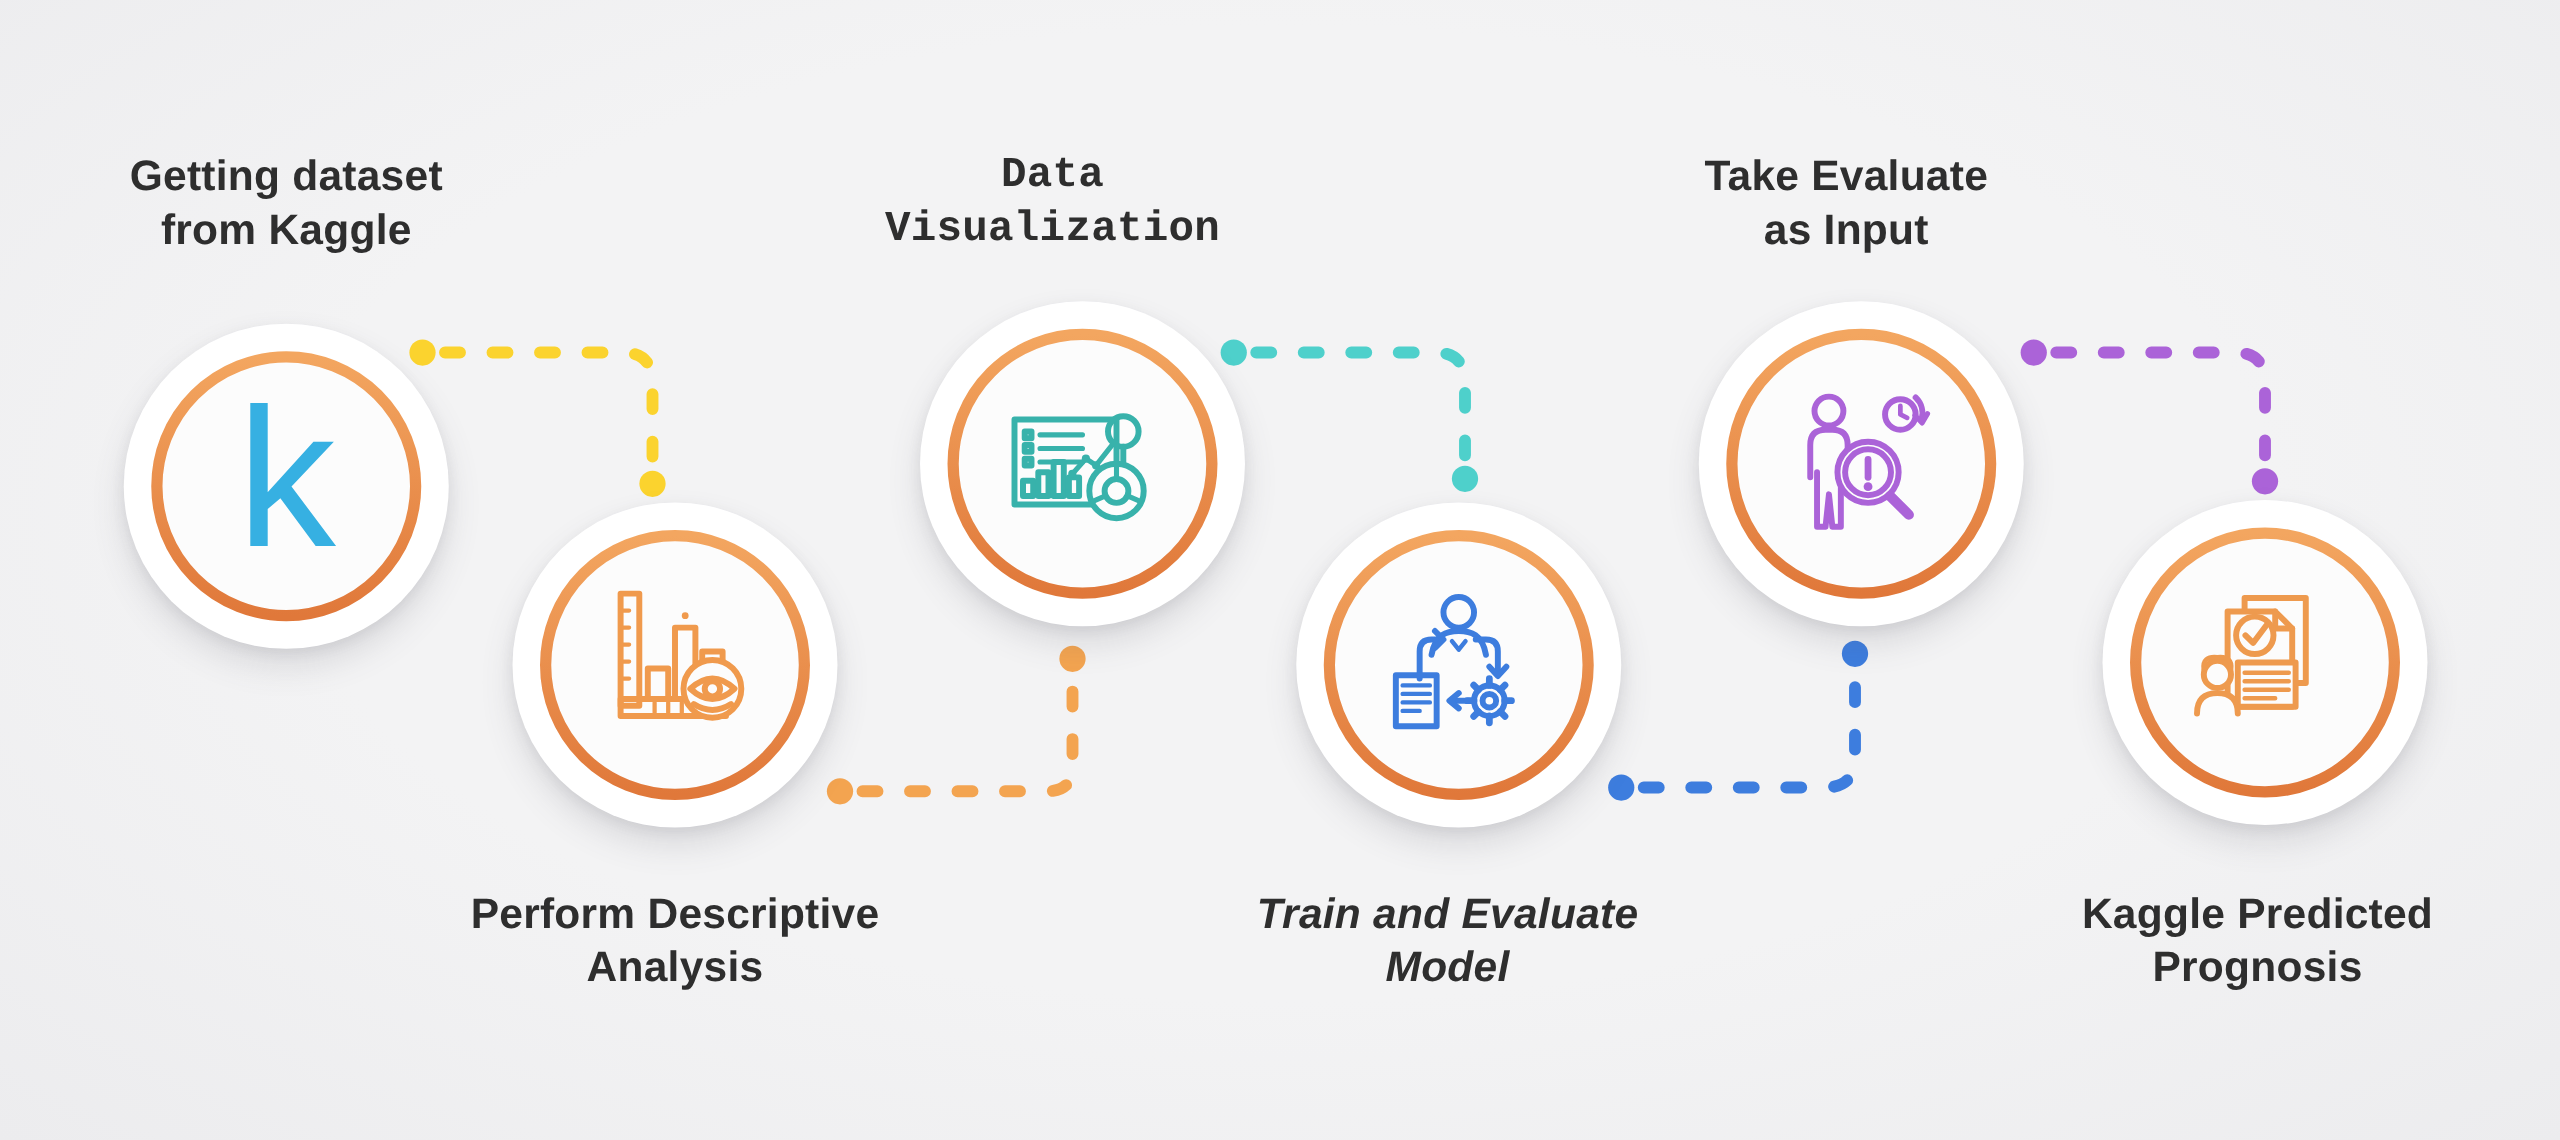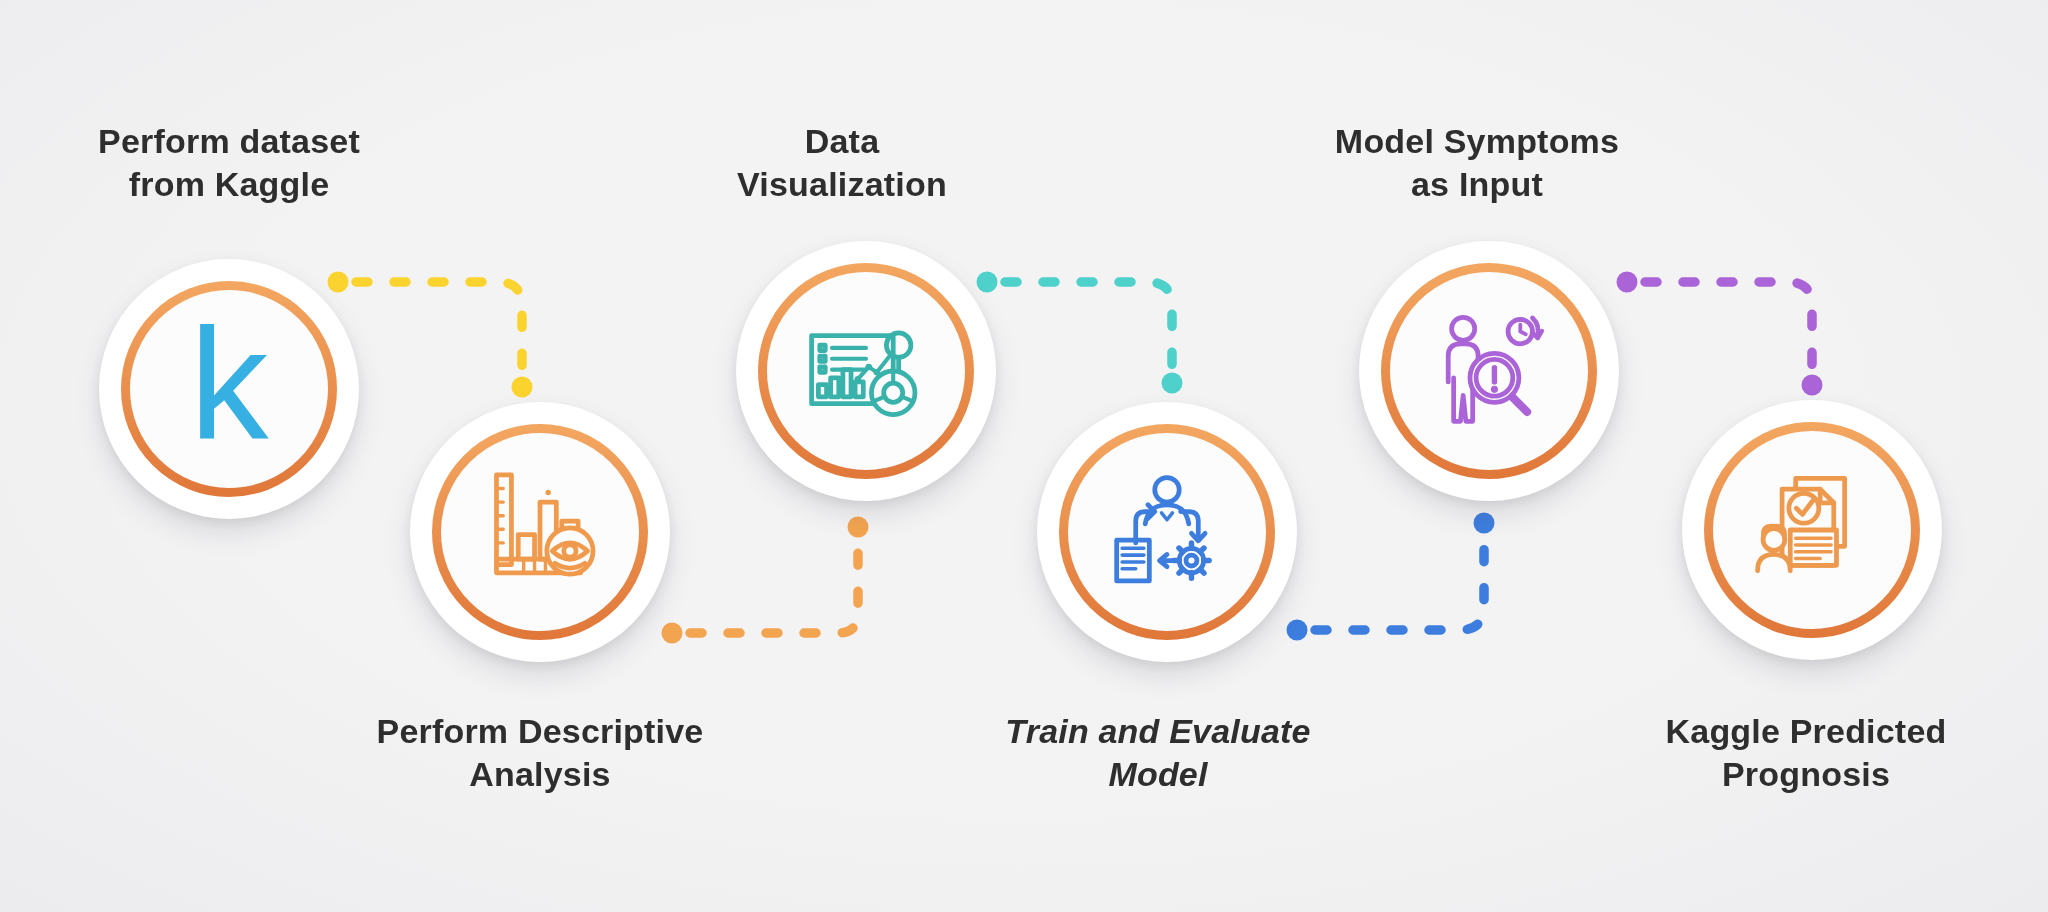--- a/index.html
+++ b/index.html
@@ -68,21 +68,21 @@
       <circle cx="1484" cy="523" r="10.5" fill="currentColor" stroke="none"></circle>
     </g>
     <g fill="none" stroke="currentColor" stroke-width="9.5" stroke-linecap="round" style="color: rgb(171, 99, 216);">
       <circle cx="1627" cy="282" r="10.5" fill="currentColor" stroke="none"></circle>
       <path d="M1645 282 H1788 Q1812 282 1812 306 V367" stroke-dasharray="12 26"></path>
       <circle cx="1812" cy="385" r="10.5" fill="currentColor" stroke="none"></circle>
     </g>
   </svg>
 
   <div class="step">
-    <div class="step-label" style="left:-1px;top:120px;">Perform dataset
+    <div class="step-label" style="left:-1px;top:120px;">Getting dataset
 from Kaggle</div>
     <div class="circle" style="left:99px;top:259px;">
       <svg class="ring" width="260" height="260" viewBox="0 0 260 260">
         <defs>
             <linearGradient id="rg1" x1="0" y1="0" x2="0" y2="1">
               <stop offset="0" stop-color="#f3a660"></stop>
               <stop offset="1" stop-color="#e0783a"></stop>
             </linearGradient>
           </defs>
         <circle cx="130" cy="130" r="103.5" fill="#fcfcfc" stroke="url(#rg1)" stroke-width="9"></circle>
@@ -119,21 +119,21 @@
           <circle cx="72" cy="64" r="17" fill="#fcfcfc"></circle>
           <path d="M59 64 Q72 52 85 64 Q72 76 59 64 Z"></path>
           <circle cx="72" cy="64" r="4.5"></circle>
           <path d="M61 73 Q72 80 83 73"></path>
         </svg>
       </div>
     </div>
   </div>
 
   <div class="step">
-    <div class="step-label" style="left:612px;top:120px;">Data
+    <div class="step-label" style="left:612px;top:120px;font-family:Liberation Mono, monospace;">Data
 Visualization</div>
     <div class="circle" style="left:736px;top:241px;">
       <svg class="ring" width="260" height="260" viewBox="0 0 260 260">
         <defs>
             <linearGradient id="rg3" x1="0" y1="0" x2="0" y2="1">
               <stop offset="0" stop-color="#f3a660"></stop>
               <stop offset="1" stop-color="#e0783a"></stop>
             </linearGradient>
           </defs>
         <circle cx="130" cy="130" r="103.5" fill="#fcfcfc" stroke="url(#rg3)" stroke-width="9"></circle>
@@ -191,21 +191,21 @@
           <path d="M50 66.5 L44.5 71 L50 75.5"></path>
           <circle cx="68" cy="71" r="9"></circle>
           <circle cx="68" cy="71" r="4"></circle>
           <path d="M77 71 L81 71 M74.4 77.4 L77.2 80.2 M68 80 L68 84 M61.6 77.4 L58.8 80.2 M59 71 L55 71 M61.6 64.6 L58.8 61.8 M68 62 L68 58 M74.4 64.6 L77.2 61.8" stroke-width="4"></path>
         </svg>
       </div>
     </div>
   </div>
 
   <div class="step">
-    <div class="step-label" style="left:1247px;top:120px;">Model Symptoms
+    <div class="step-label" style="left:1247px;top:120px;">Take Evaluate
 as Input</div>
     <div class="circle" style="left:1359px;top:241px;">
       <svg class="ring" width="260" height="260" viewBox="0 0 260 260">
         <defs>
             <linearGradient id="rg5" x1="0" y1="0" x2="0" y2="1">
               <stop offset="0" stop-color="#f3a660"></stop>
               <stop offset="1" stop-color="#e0783a"></stop>
             </linearGradient>
           </defs>
         <circle cx="130" cy="130" r="103.5" fill="#fcfcfc" stroke="url(#rg5)" stroke-width="9"></circle>

